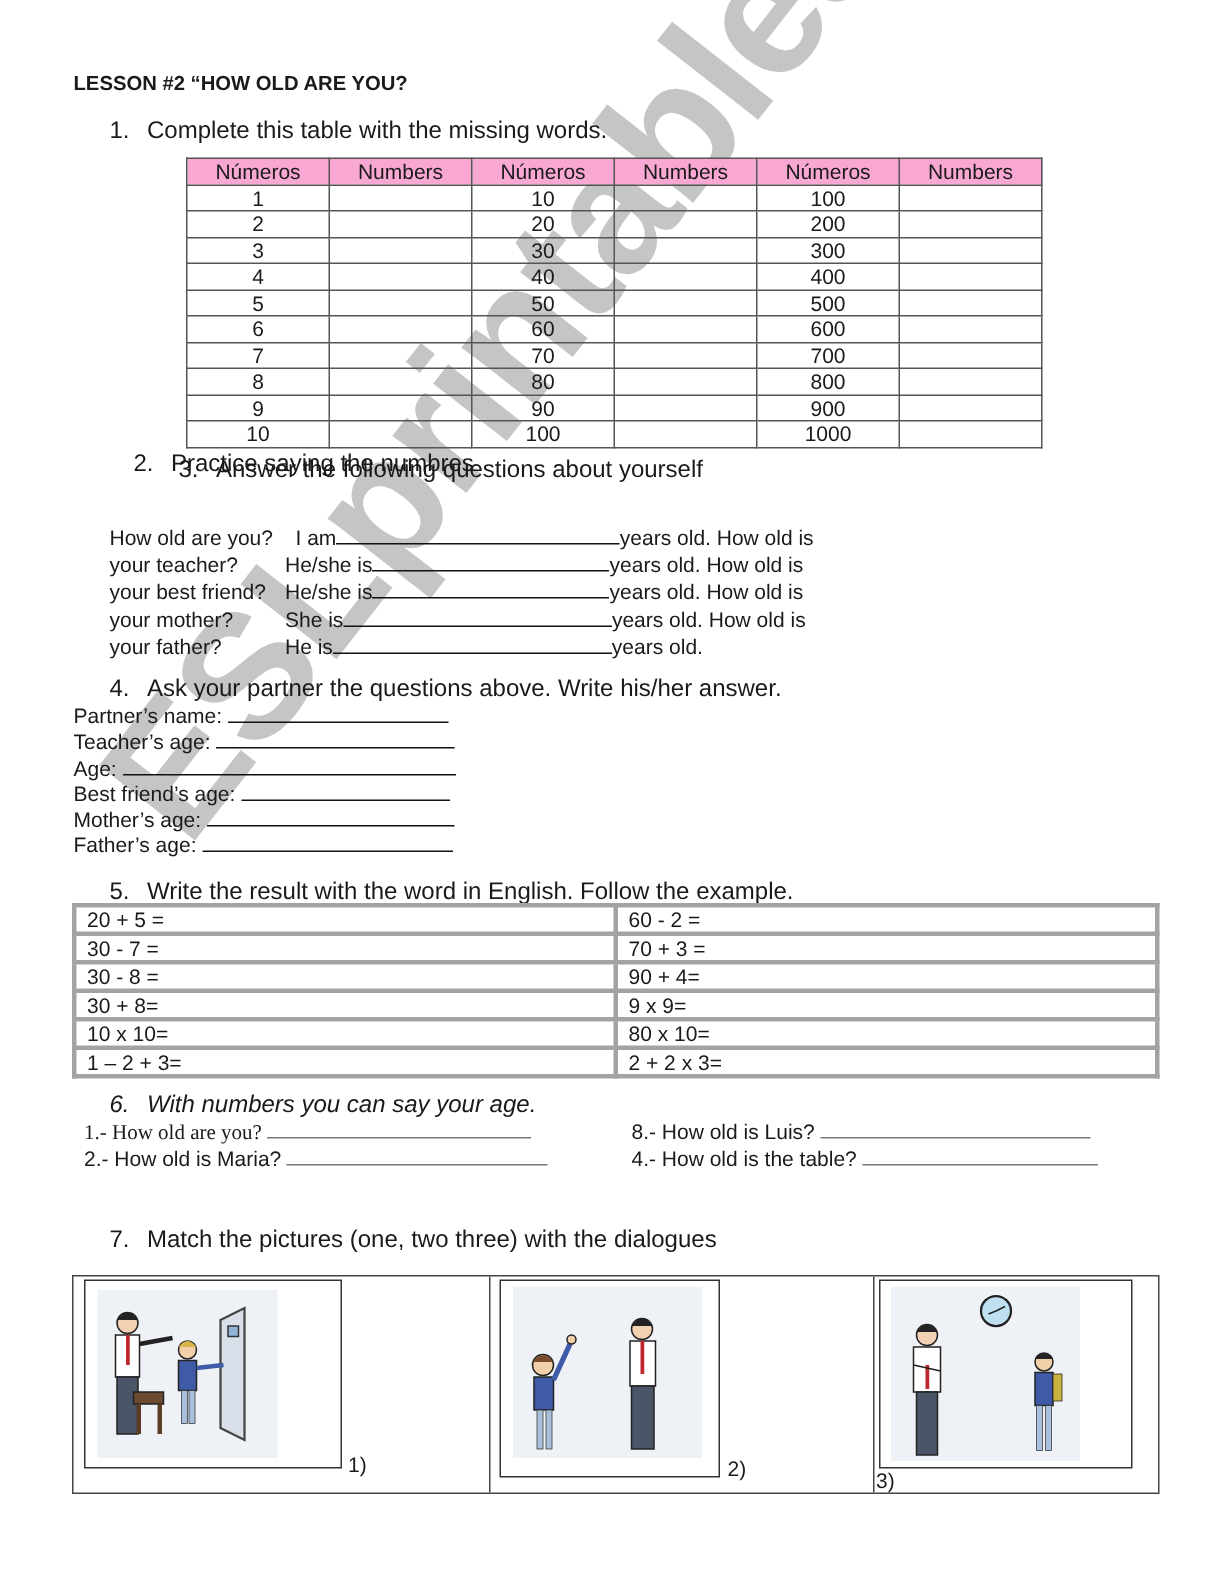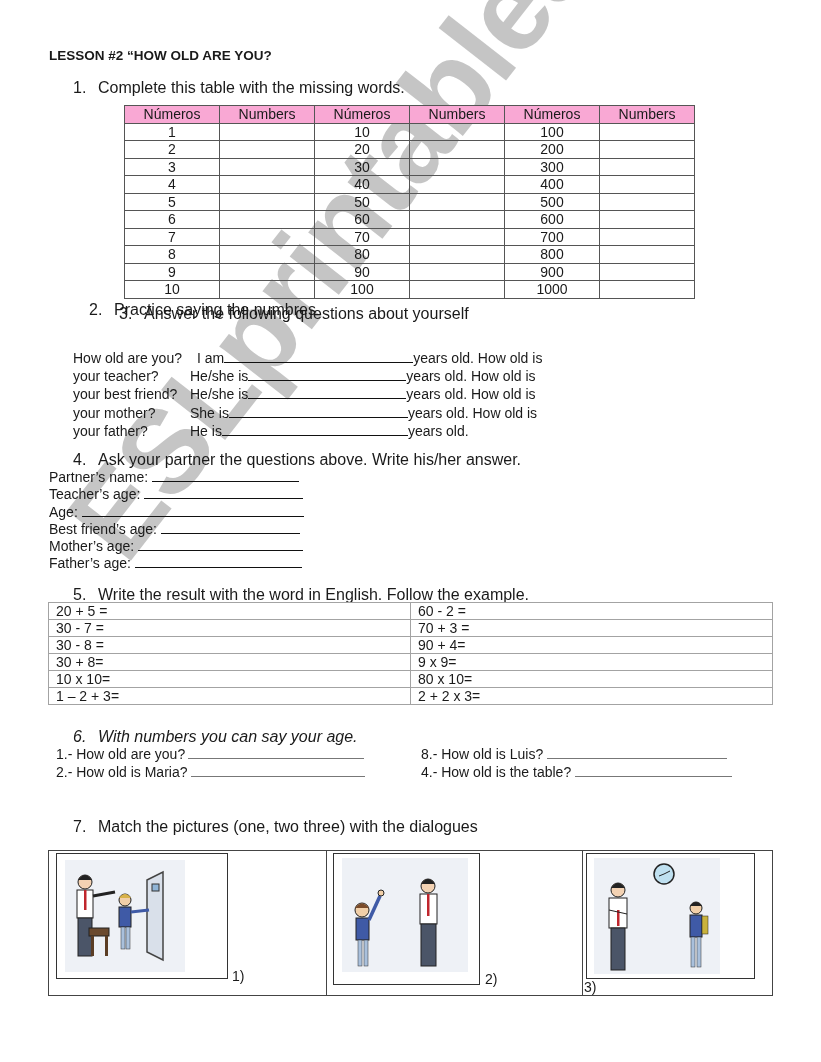--- a/index.html
+++ b/index.html
@@ -13,21 +13,21 @@
   .t1 td, .t1 th { border: 1px solid #555; height: 16.5px; padding: 0; text-align: center;
                    font-weight: normal; line-height: 16px; }
   .t1 th { background: #f9a8d4; }
   .t1 col { width: 95px; }
   .qline { font-size: 14px; height: 18.2px; line-height: 18px; white-space: nowrap; }
   .qline span { display: inline-block; }
   .blank { border-bottom: 1px solid #111; height: 14px; vertical-align: baseline; }
   .pline { font-size: 14px; height: 17.3px; line-height: 17px; white-space: nowrap; }
   .pline .blank2 { display: inline-block; border-bottom: 1.5px solid #111; height: 13px; }
   .t5 { left: 48px; top: 602px; border-collapse: collapse; width: 725px; font-size: 14px; }
-  .t5 td { border: 1px solid #a3a3a3; height: 16px; padding: 0 0 0 7px; line-height: 16px; width: 50%; }
+  .t5 td { border: 3px solid #a3a3a3; height: 16px; padding: 0 0 0 7px; line-height: 16px; width: 50%; }
   .q6 { font-size: 14px; white-space: nowrap; }
   .q6 .blank3 { display: inline-block; border-bottom: 1px solid #777; height: 13px; }
   .t7 { left: 48px; top: 850px; width: 725px; height: 146px; border: 1px solid #444;
         border-top: 1.5px solid #444; box-sizing: border-box; }
   .t7 .vline { position: absolute; top: 0; bottom: 0; width: 1px; background: #444; }
   .pic { position: absolute; border: 1px solid #333; background: #fff; }
   .pic .scene { position: absolute; background: #eef1f6; }
   .lbl { position: absolute; font-size: 14px; }
   .watermark { left: 40px; top: 500px; font-size: 118px; font-weight: bold; color: rgba(150,150,150,0.55);
                transform: rotate(-52deg); transform-origin: 0 0; white-space: nowrap; letter-spacing: -2px;
@@ -212,21 +212,21 @@
       <tr>
         <td>1 – 2 + 3=</td>
         <td>2 + 2 x 3=</td>
       </tr>
     </tbody>
 </table>
 
 <div class="abs item" style="left:73px; top:728px;font-style:italic;">
   <span class="num">6.</span><span>With numbers you can say your age.</span>
 </div>
-<div class="abs q6" style="left:56px; top:745px;"><span>1.- How old are you?</span><span class="blank3" style="width:176px; margin-left:3px"></span></div>
+<div class="abs q6" style="left:56px; top:745px;font-family:Liberation Serif, serif;"><span>1.- How old are you?</span><span class="blank3" style="width:176px; margin-left:3px"></span></div>
 <div class="abs q6" style="left:56px; top:763px;"><span>2.- How old is Maria?</span><span class="blank3" style="width:174px; margin-left:3px"></span></div>
 <div class="abs q6" style="left:421px; top:745px;"><span>8.- How old is Luis?</span><span class="blank3" style="width:180px; margin-left:4px"></span></div>
 <div class="abs q6" style="left:421px; top:763px;"><span>4.- How old is the table?</span><span class="blank3" style="width:157px; margin-left:4px"></span></div>
 
 <div class="abs item" style="left:73px; top:818px;">
   <span class="num">7.</span><span>Match the pictures (one, two  three) with the dialogues</span>
 </div>
 
 <div class="abs t7">
   <div class="vline" style="left:277px"></div>

